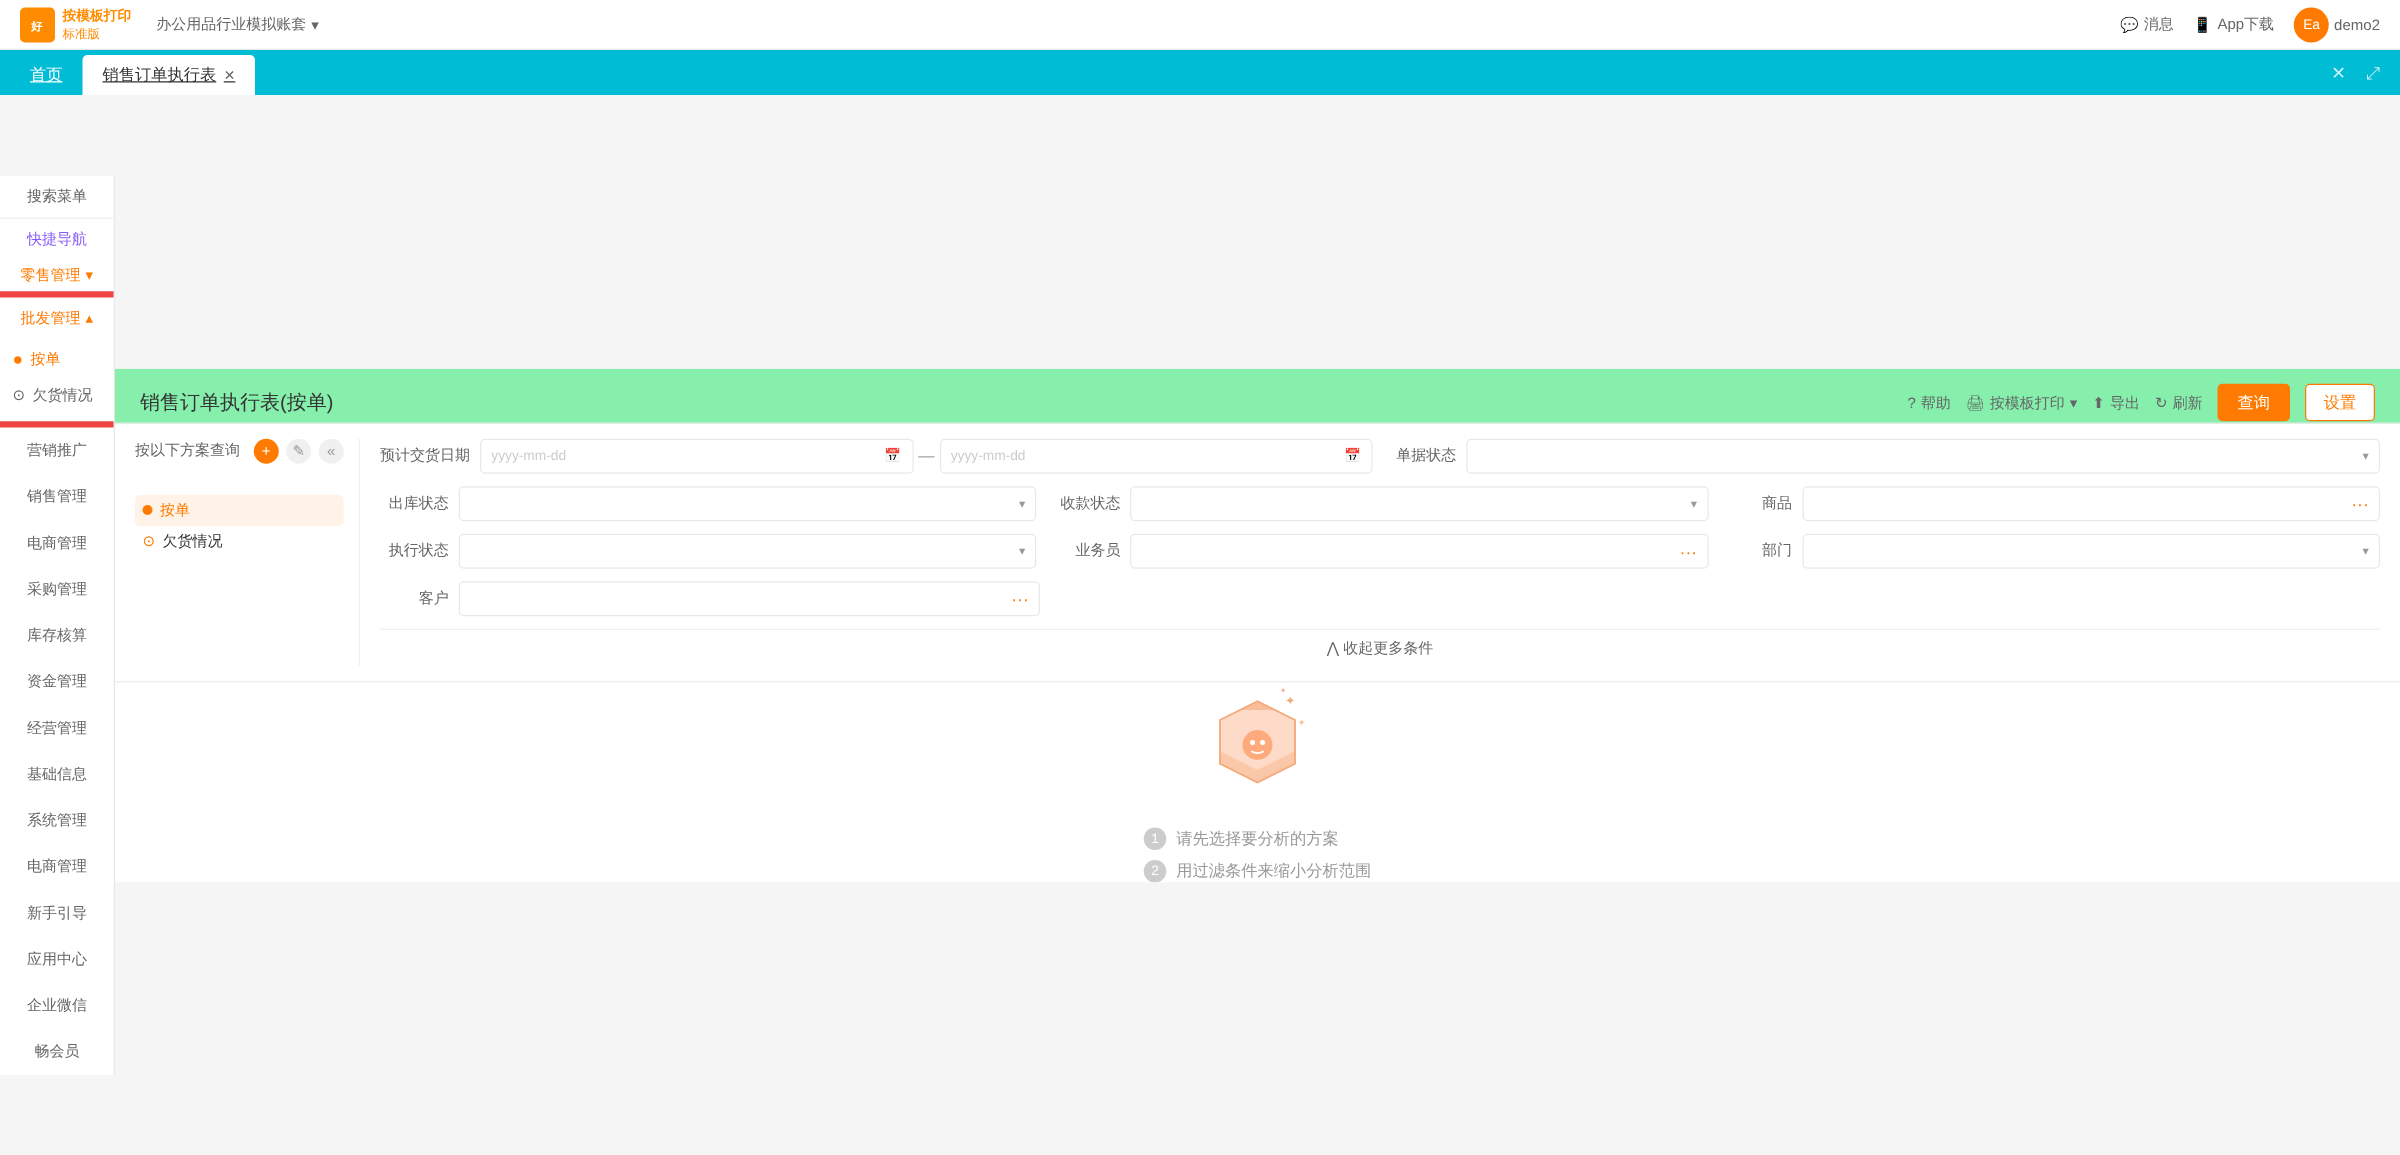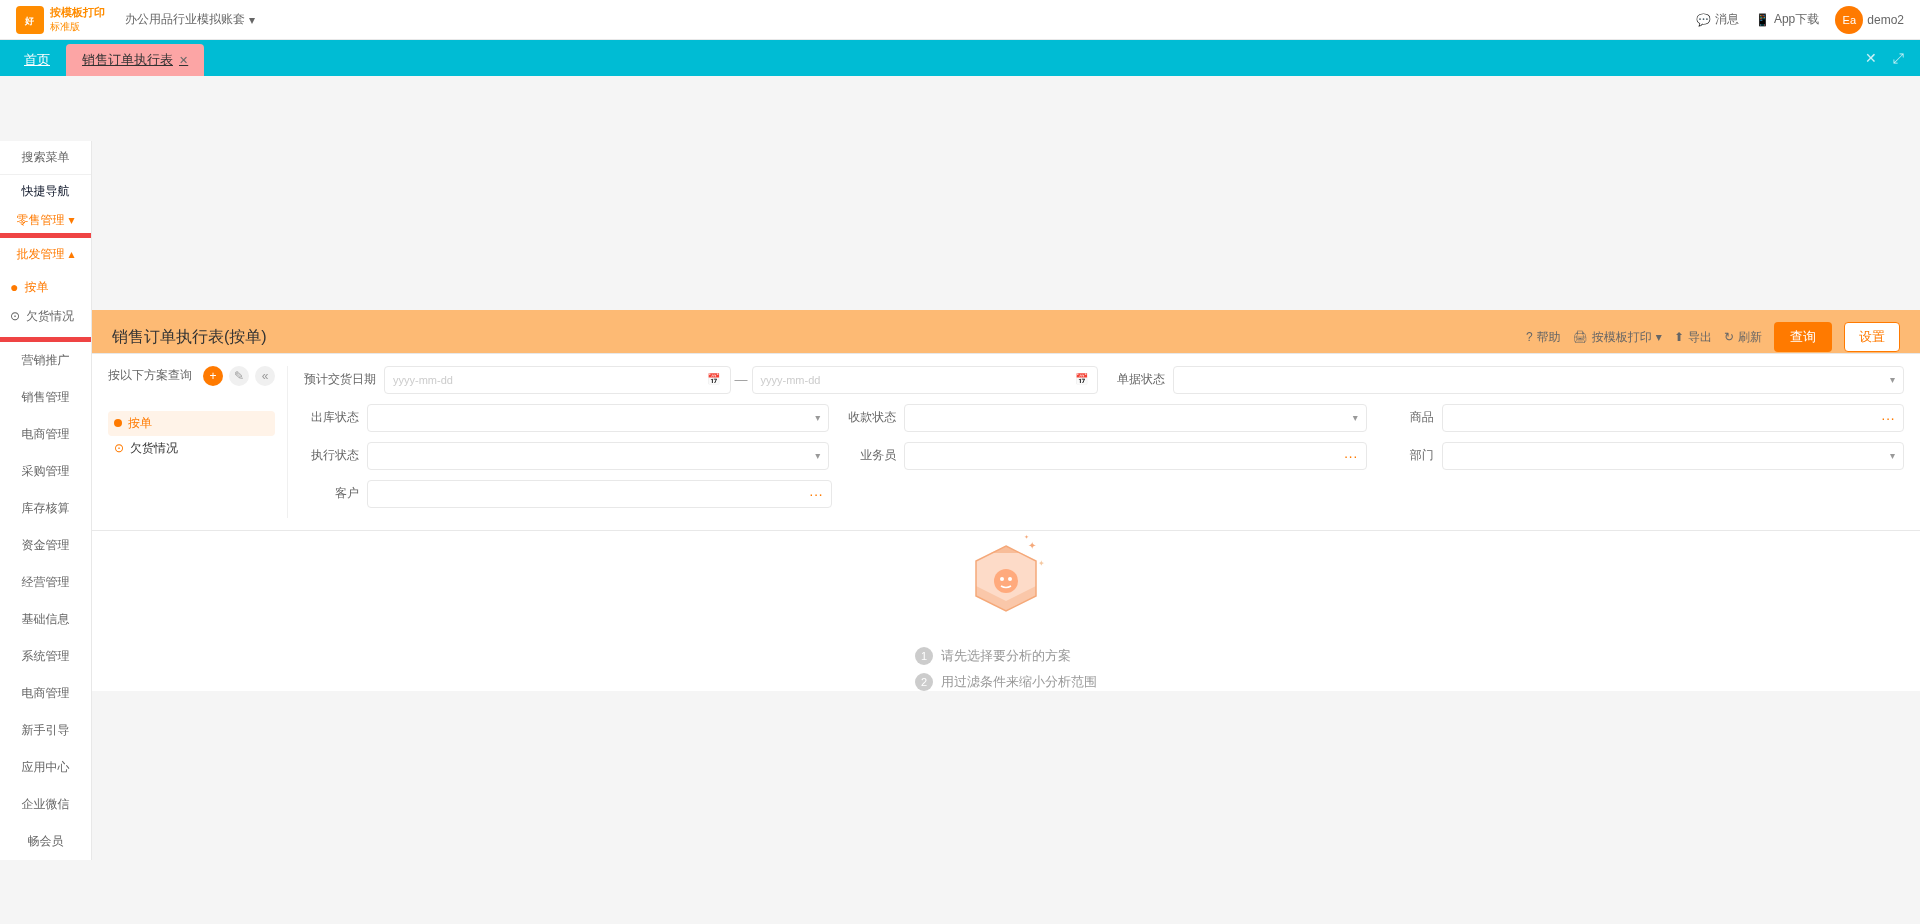--- a/index.html
+++ b/index.html
@@ -86,21 +86,21 @@
       padding: 0 16px;
       font-size: 13px;
       color: rgba(255,255,255,0.85);
       cursor: pointer;
       gap: 6px;
       border-radius: 4px 4px 0 0;
       margin-top: 4px;
       text-decoration: underline;
     }
     .tab-item.active {
-      background: #fca5a5;
+      background: #ffffff;
       color: #333;
       font-weight: 500;
     }
     .tab-item.home {
       color: #fff;
       font-weight: 500;
     }
     .tab-close {
       font-size: 11px;
       color: #666;
@@ -169,37 +169,37 @@
       padding: 8px;
       font-size: 12px;
       color: #666;
       text-align: center;
       cursor: pointer;
       border-bottom: 1px solid #f0f0f0;
     }
     .sidebar-nav-item {
       padding: 8px 20px 4px;
       font-size: 12px;
-      color: #0f172a;
+      color: #8b5cf6;
       text-align: center;
       cursor: pointer;
     }
 
     
     .content-area {
       flex: 1;
       display: flex;
       flex-direction: column;
       overflow: hidden;
       background: #f5f5f5;
     }
 
     
     .page-header {
-      background: #fdba74;
+      background: #86efac;
       padding: 12px 20px 0;
       border-bottom: 1px solid #e8e8e8;
       display: flex;
       align-items: center;
       justify-content: space-between;
       flex-shrink: 0;
       min-height: 44px;
     }
     .page-title {
       font-size: 16px;
@@ -716,20 +716,21 @@
           <div class="filter-row">
             <div class="filter-field" style="flex:0 0 33%;">
               <span class="filter-label">客户</span>
               <div class="filter-select">
                 <span></span>
                 <span class="filter-dots">···</span>
               </div>
             </div>
           </div>
 
+          <div class="collapse-bar">⋀ 收起更多条件</div>
         </div>
       </div>
     </div>
 
     <div class="data-area">
       <div class="empty-state">
 
         <div class="empty-icon">
           <svg width="100" height="100" viewBox="0 0 100 100">
 

